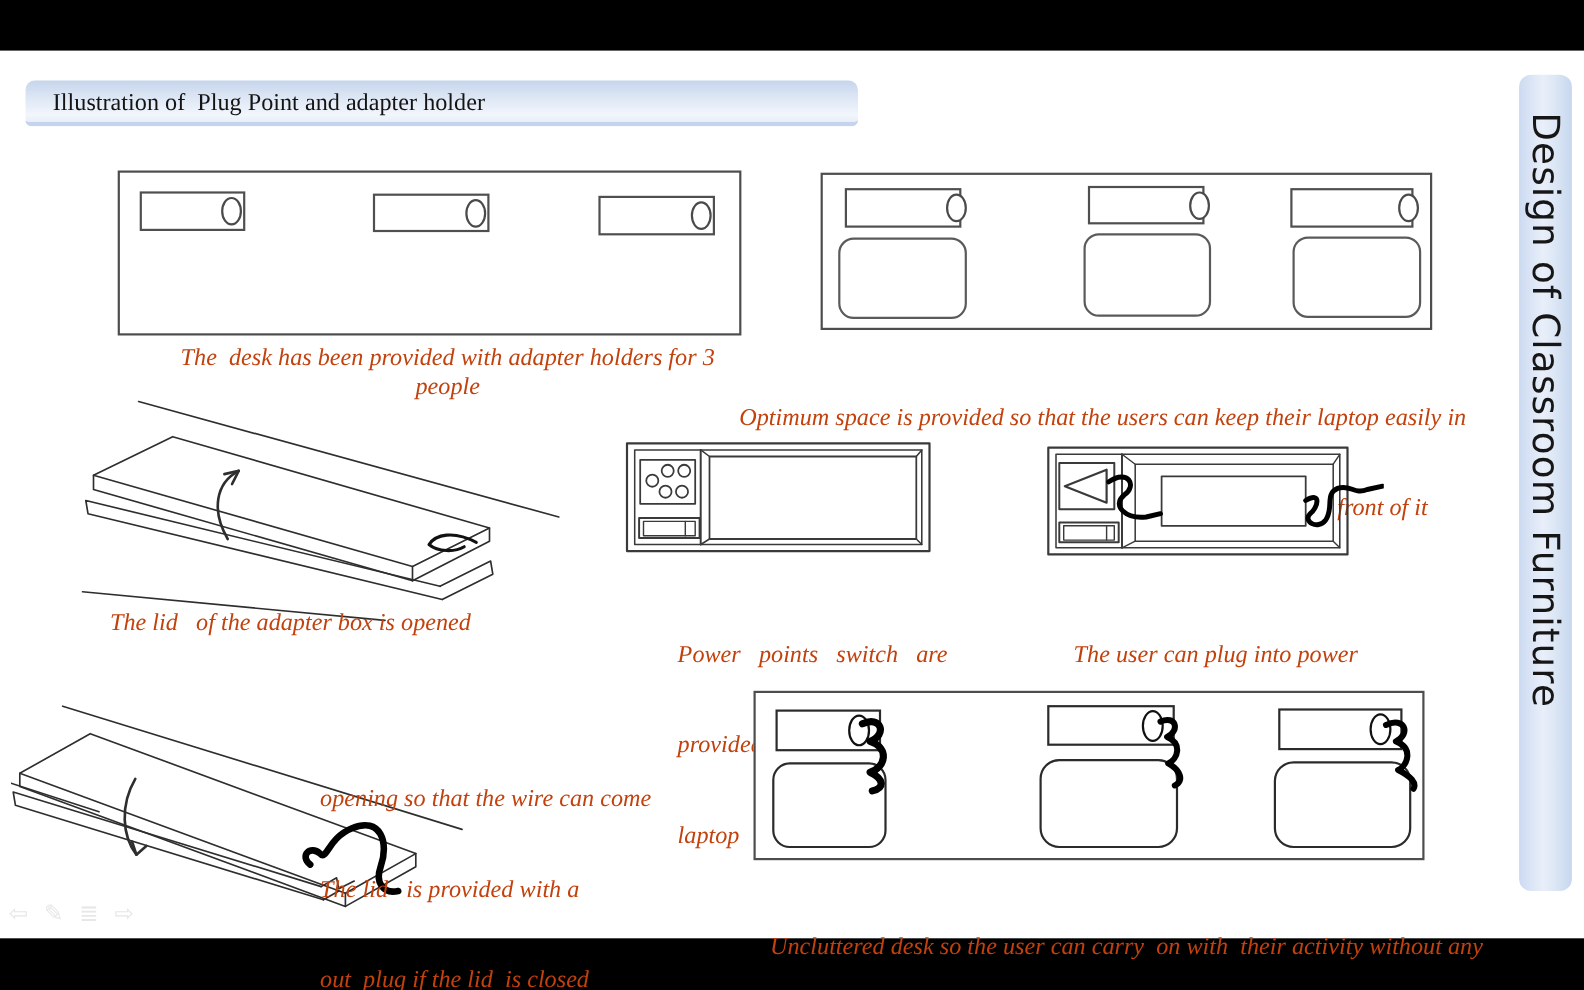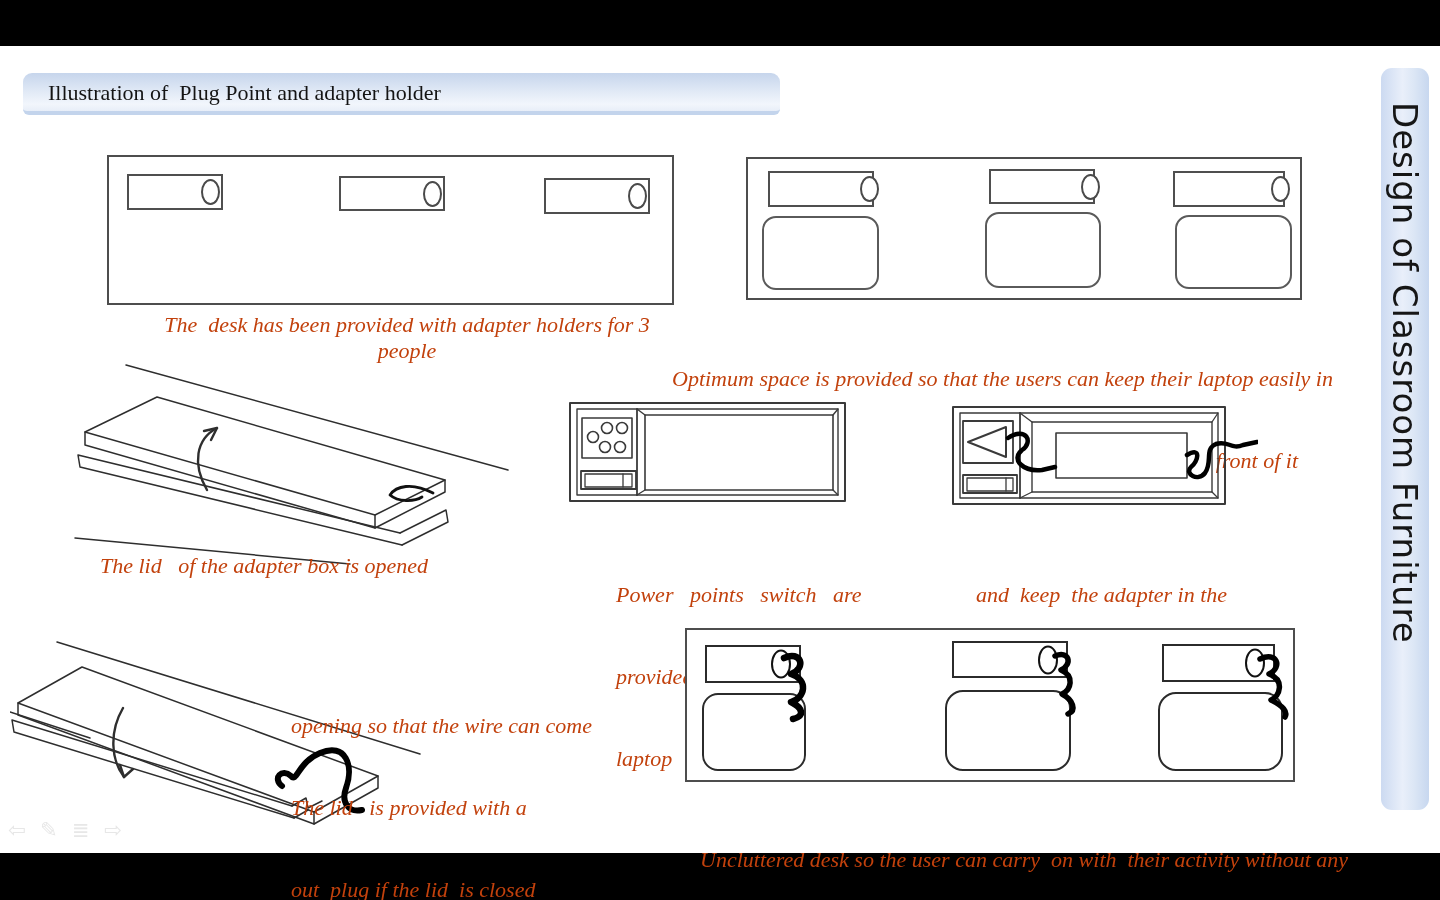--- a/index.html
+++ b/index.html
@@ -136,20 +136,21 @@
       <rect x="19" y="78" width="46" height="13" stroke-width="1.3"></rect>
       <path d="M58,78 L58,91" stroke-width="1.3"></path>
       <path d="M72,13 L72,98" stroke-width="1.8"></path>
       <rect x="84" y="22" width="180" height="70" stroke-width="1.4"></rect>
       <path d="M72,13 L84,22 M270,13 L264,22 M72,98 L84,92 M270,98 L264,92" stroke-width="1.3"></path>
       <rect x="108" y="33" width="131" height="45" stroke-width="1.6"></rect>
       <path d="M60,38 C78,26 86,42 74,50 C62,60 76,72 94,70 L107,67" stroke="#000" stroke-width="4.5"></path>
       <path d="M239,55 C254,46 250,62 243,67 C236,74 250,82 257,73 C265,62 256,49 268,44 C280,40 283,50 295,45 L309,42" stroke="#000" stroke-width="4.5"></path>
     </svg>
     <div class="cap lh30" style="left:976px;top:482px;width:256px;text-align:left;">
+      <div class="cap-line">The user can plug into power</div>
       <div class="cap-line">and  keep  the adapter in the</div>
       <div class="cap-line">space provided</div>
     </div>
 
     <svg class="abs" style="left:10px;top:590px;" width="440" height="195" viewBox="0 0 440 195" fill="none" stroke="#2e2e2e" stroke-width="1.5" stroke-linecap="round" stroke-linejoin="round">
       <path d="M47,6 L410,118"></path>
       <path d="M0,76 L80,102"></path>
       <path d="M8,67 L72,31 L368,140 L304,176 Z"></path>
       <path d="M8,67 L8,79 L304,188 L304,176"></path>
       <path d="M368,140 L368,152 L304,188"></path>

